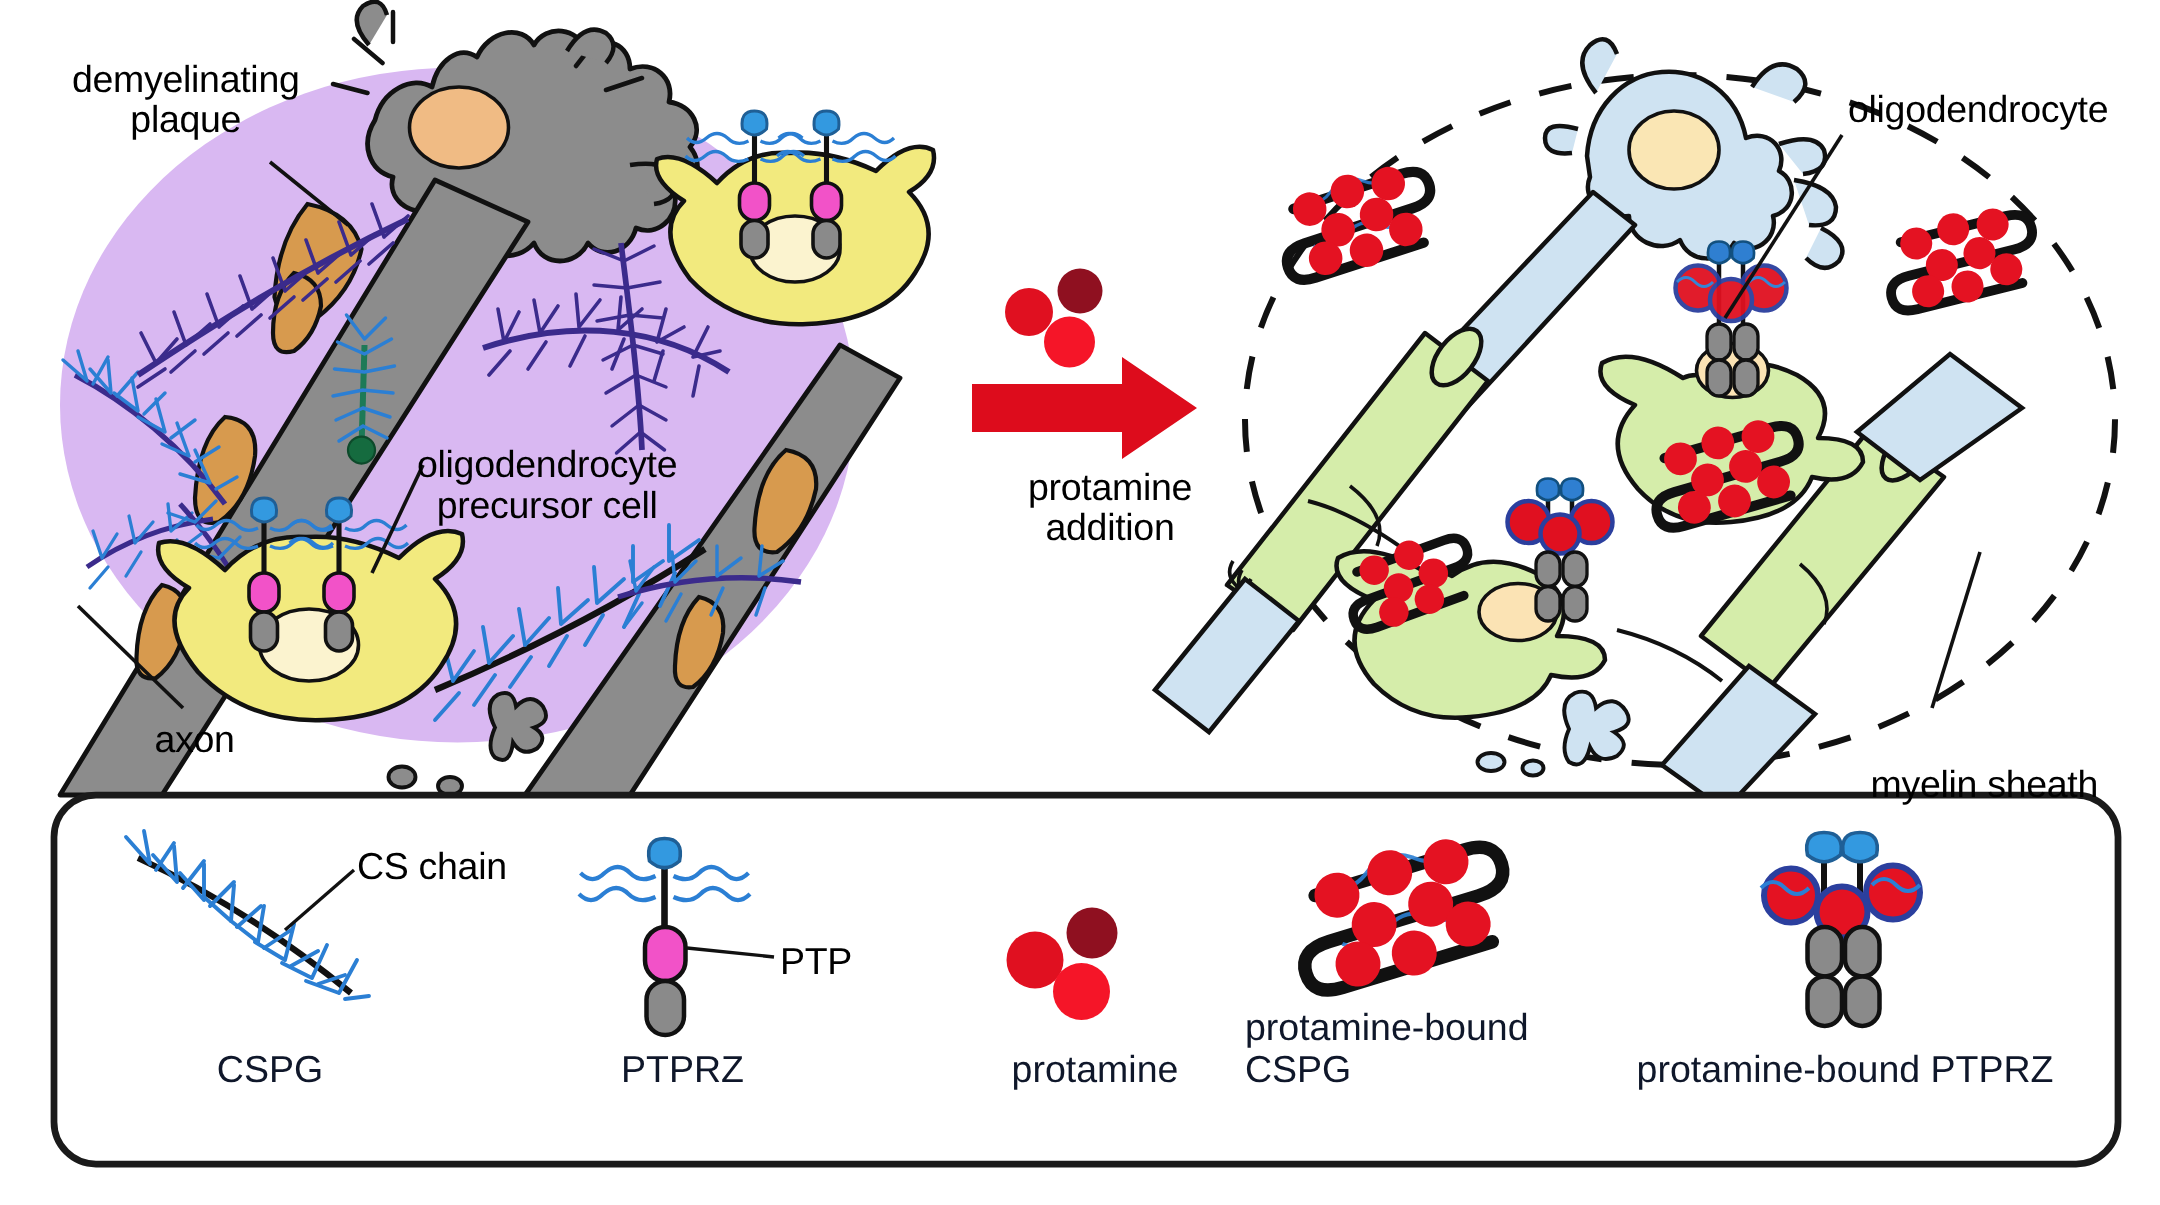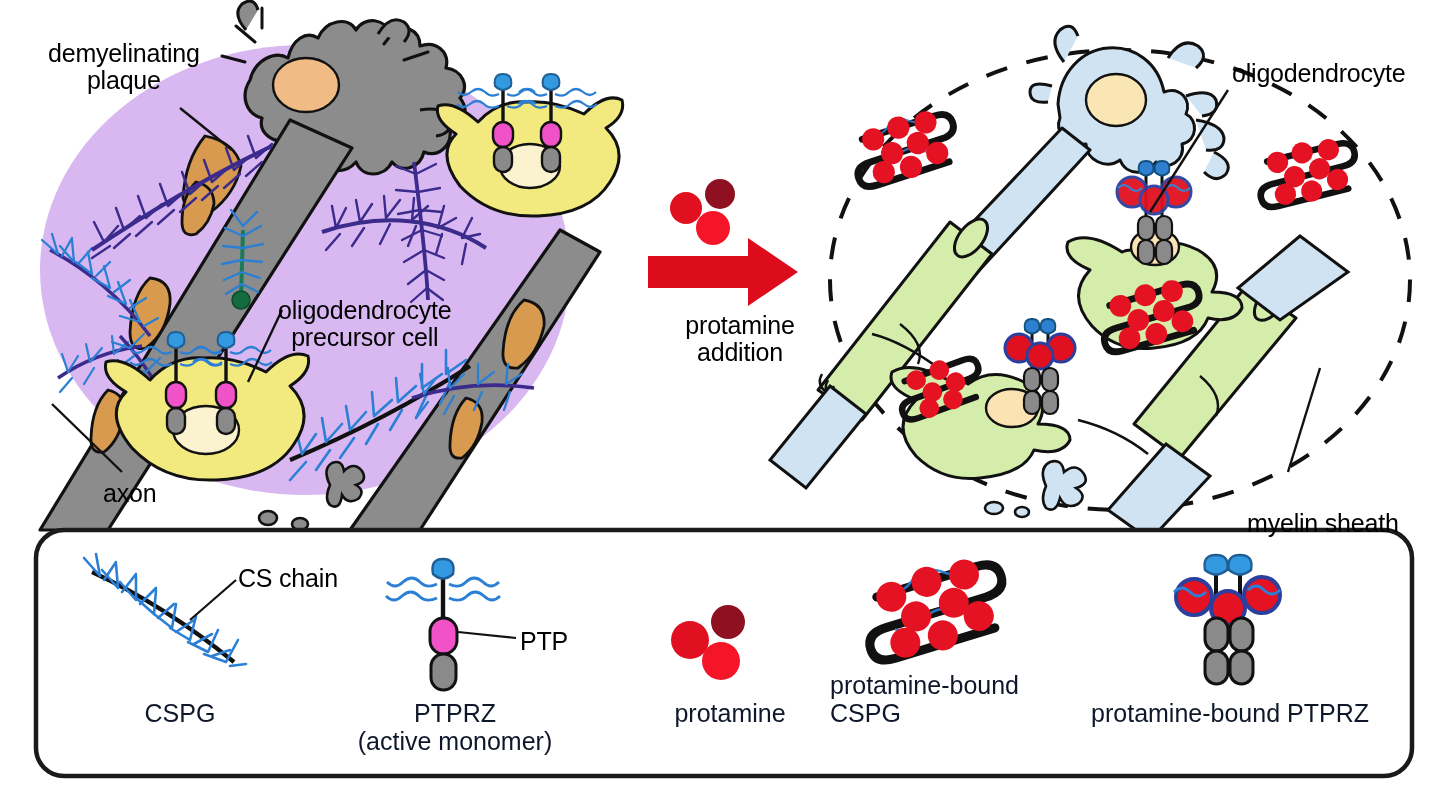--- a/index.html
+++ b/index.html
@@ -501,21 +501,21 @@
   <div class="lbl" id="lbl-oligodendrocyte"><span>oligodendrocyte</span></div>
 
   <div class="lbl" id="lbl-myelin"><span>myelin sheath</span></div>
 
   <div class="lbl" id="lbl-cschain"><span>CS chain</span></div>
 
   <div class="lbl" id="lbl-ptp"><span>PTP</span></div>
 
   <div class="leg-cap" id="cap-cspg"><span>CSPG</span></div>
 
-  <div class="leg-cap" id="cap-ptprz"><span>PTPRZ</span><br><span>(active monomer)</span></div>
+  <div class="leg-cap" id="cap-ptprz"><span>PTPRZ</span><br></div>
 
   <div class="leg-cap" id="cap-protamine"><span>protamine</span></div>
 
   <div class="leg-cap" id="cap-pbcspg"><span>protamine-bound</span><br><span>CSPG</span></div>
 
   <div class="leg-cap" id="cap-pbptprz"><span>protamine-bound PTPRZ</span><br></div>
 
 </div>
 
 </body></html>

